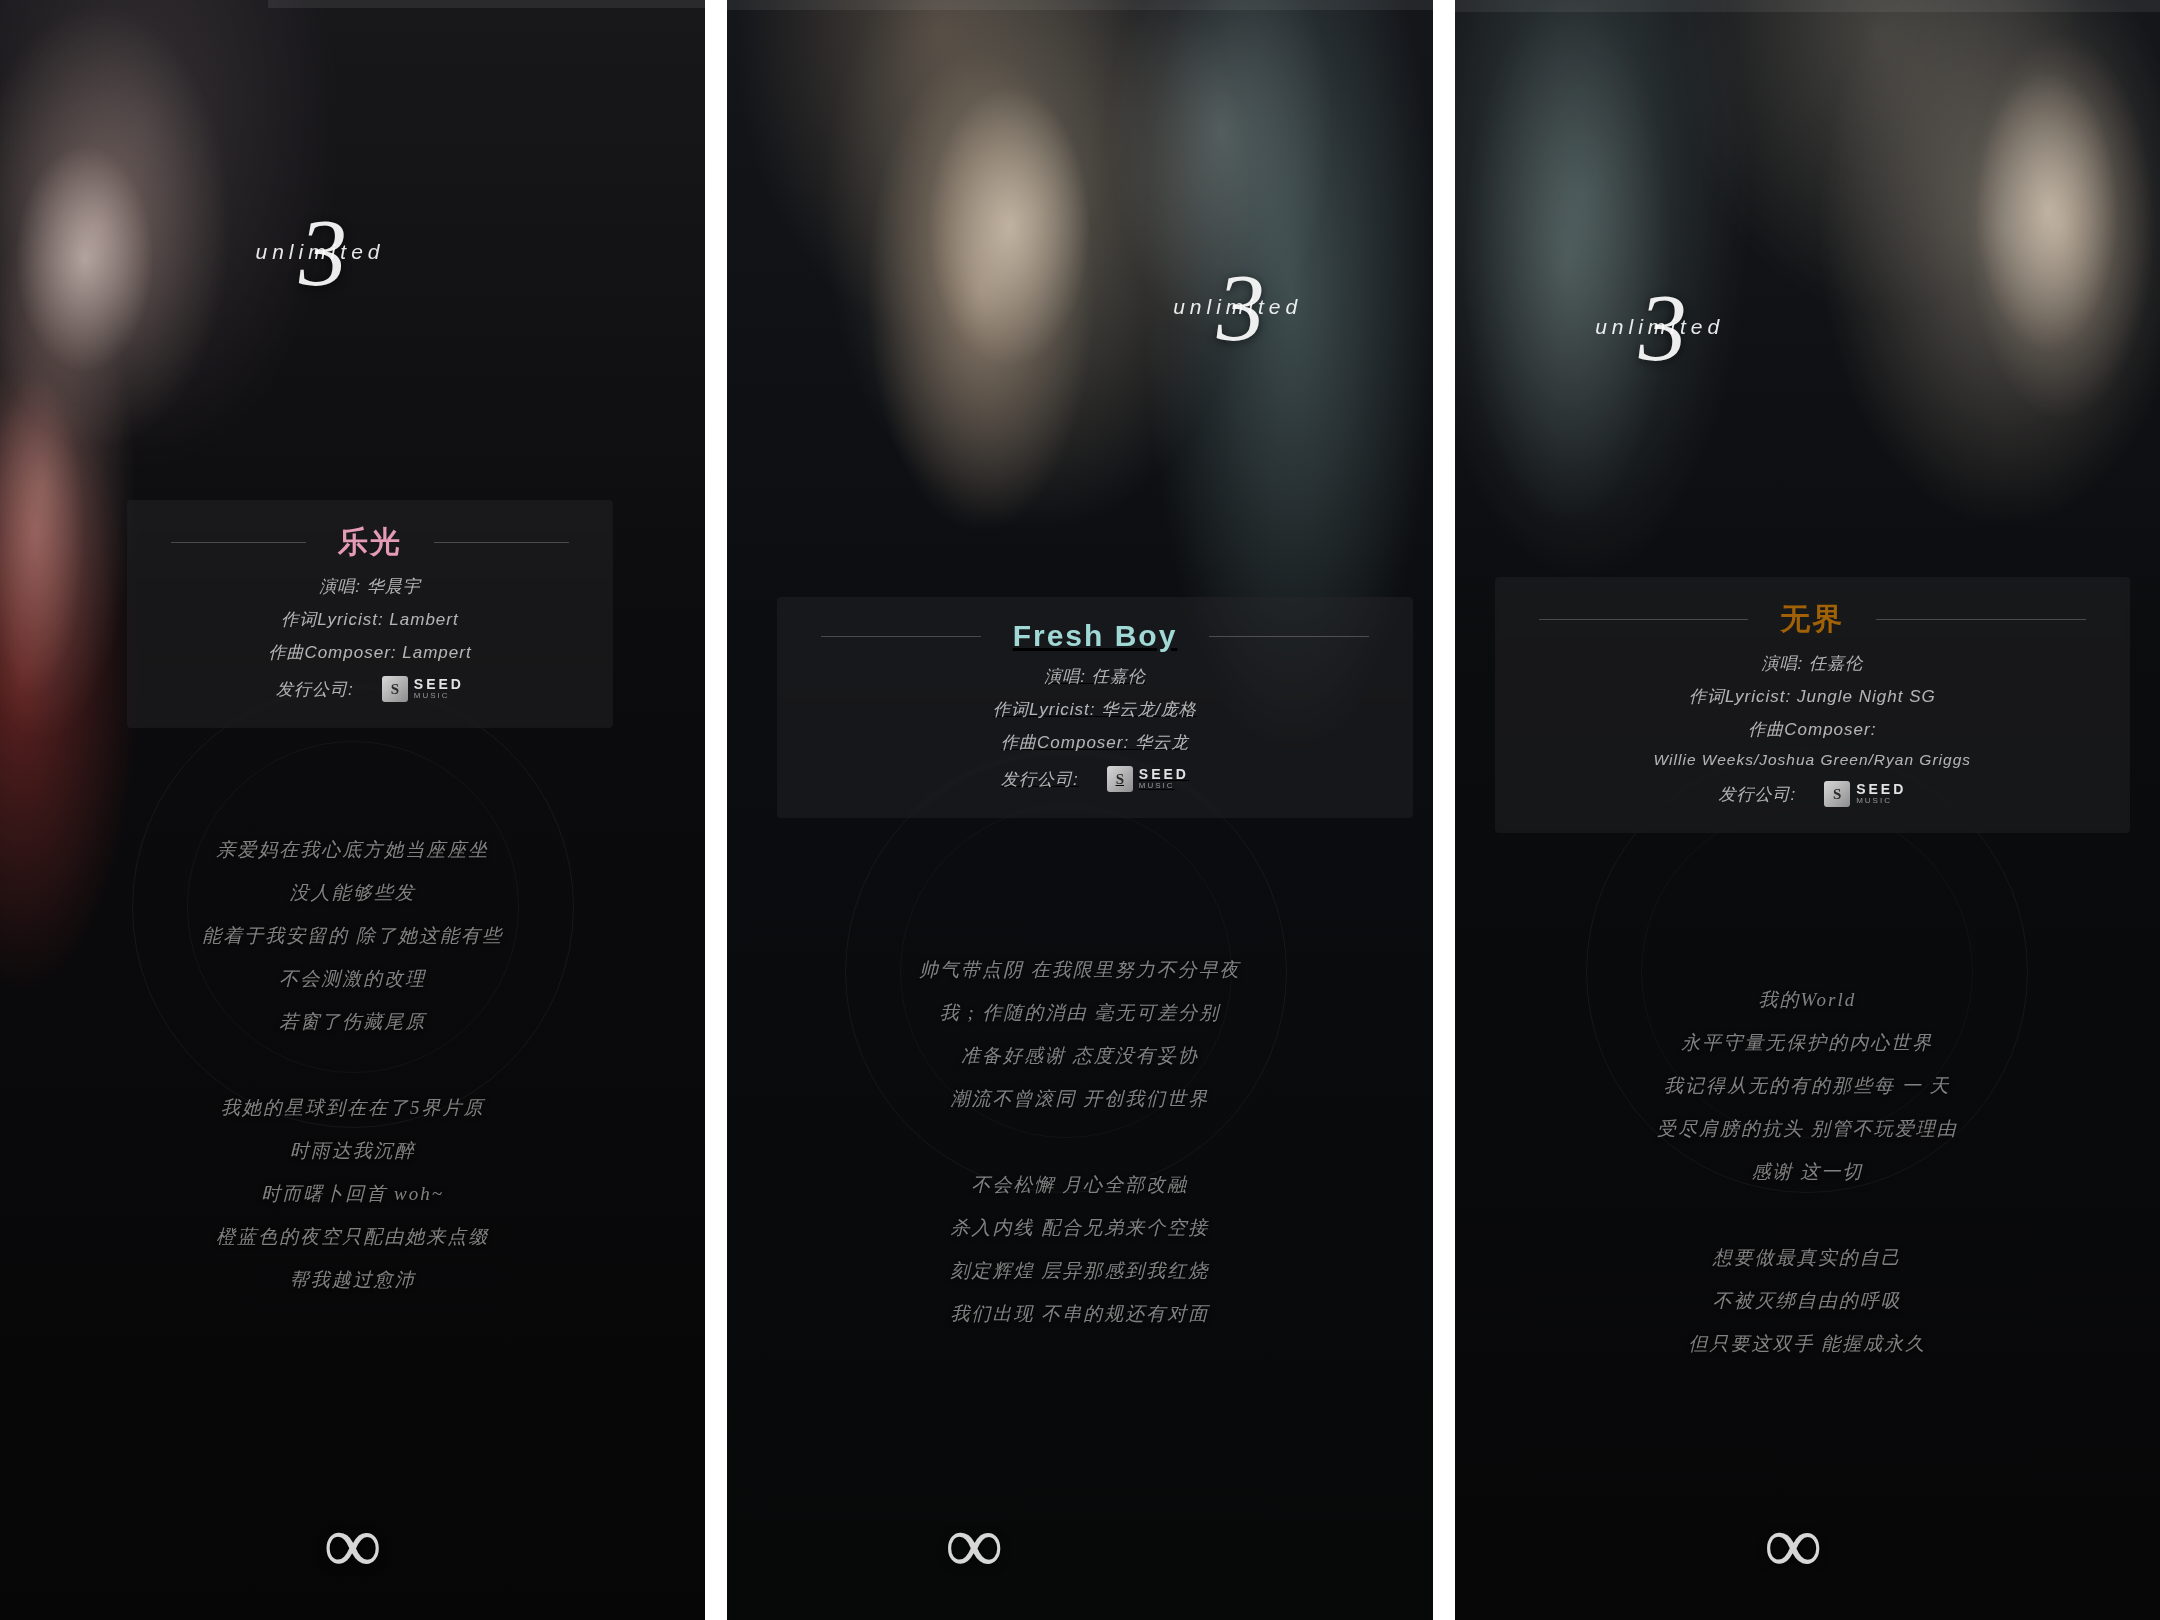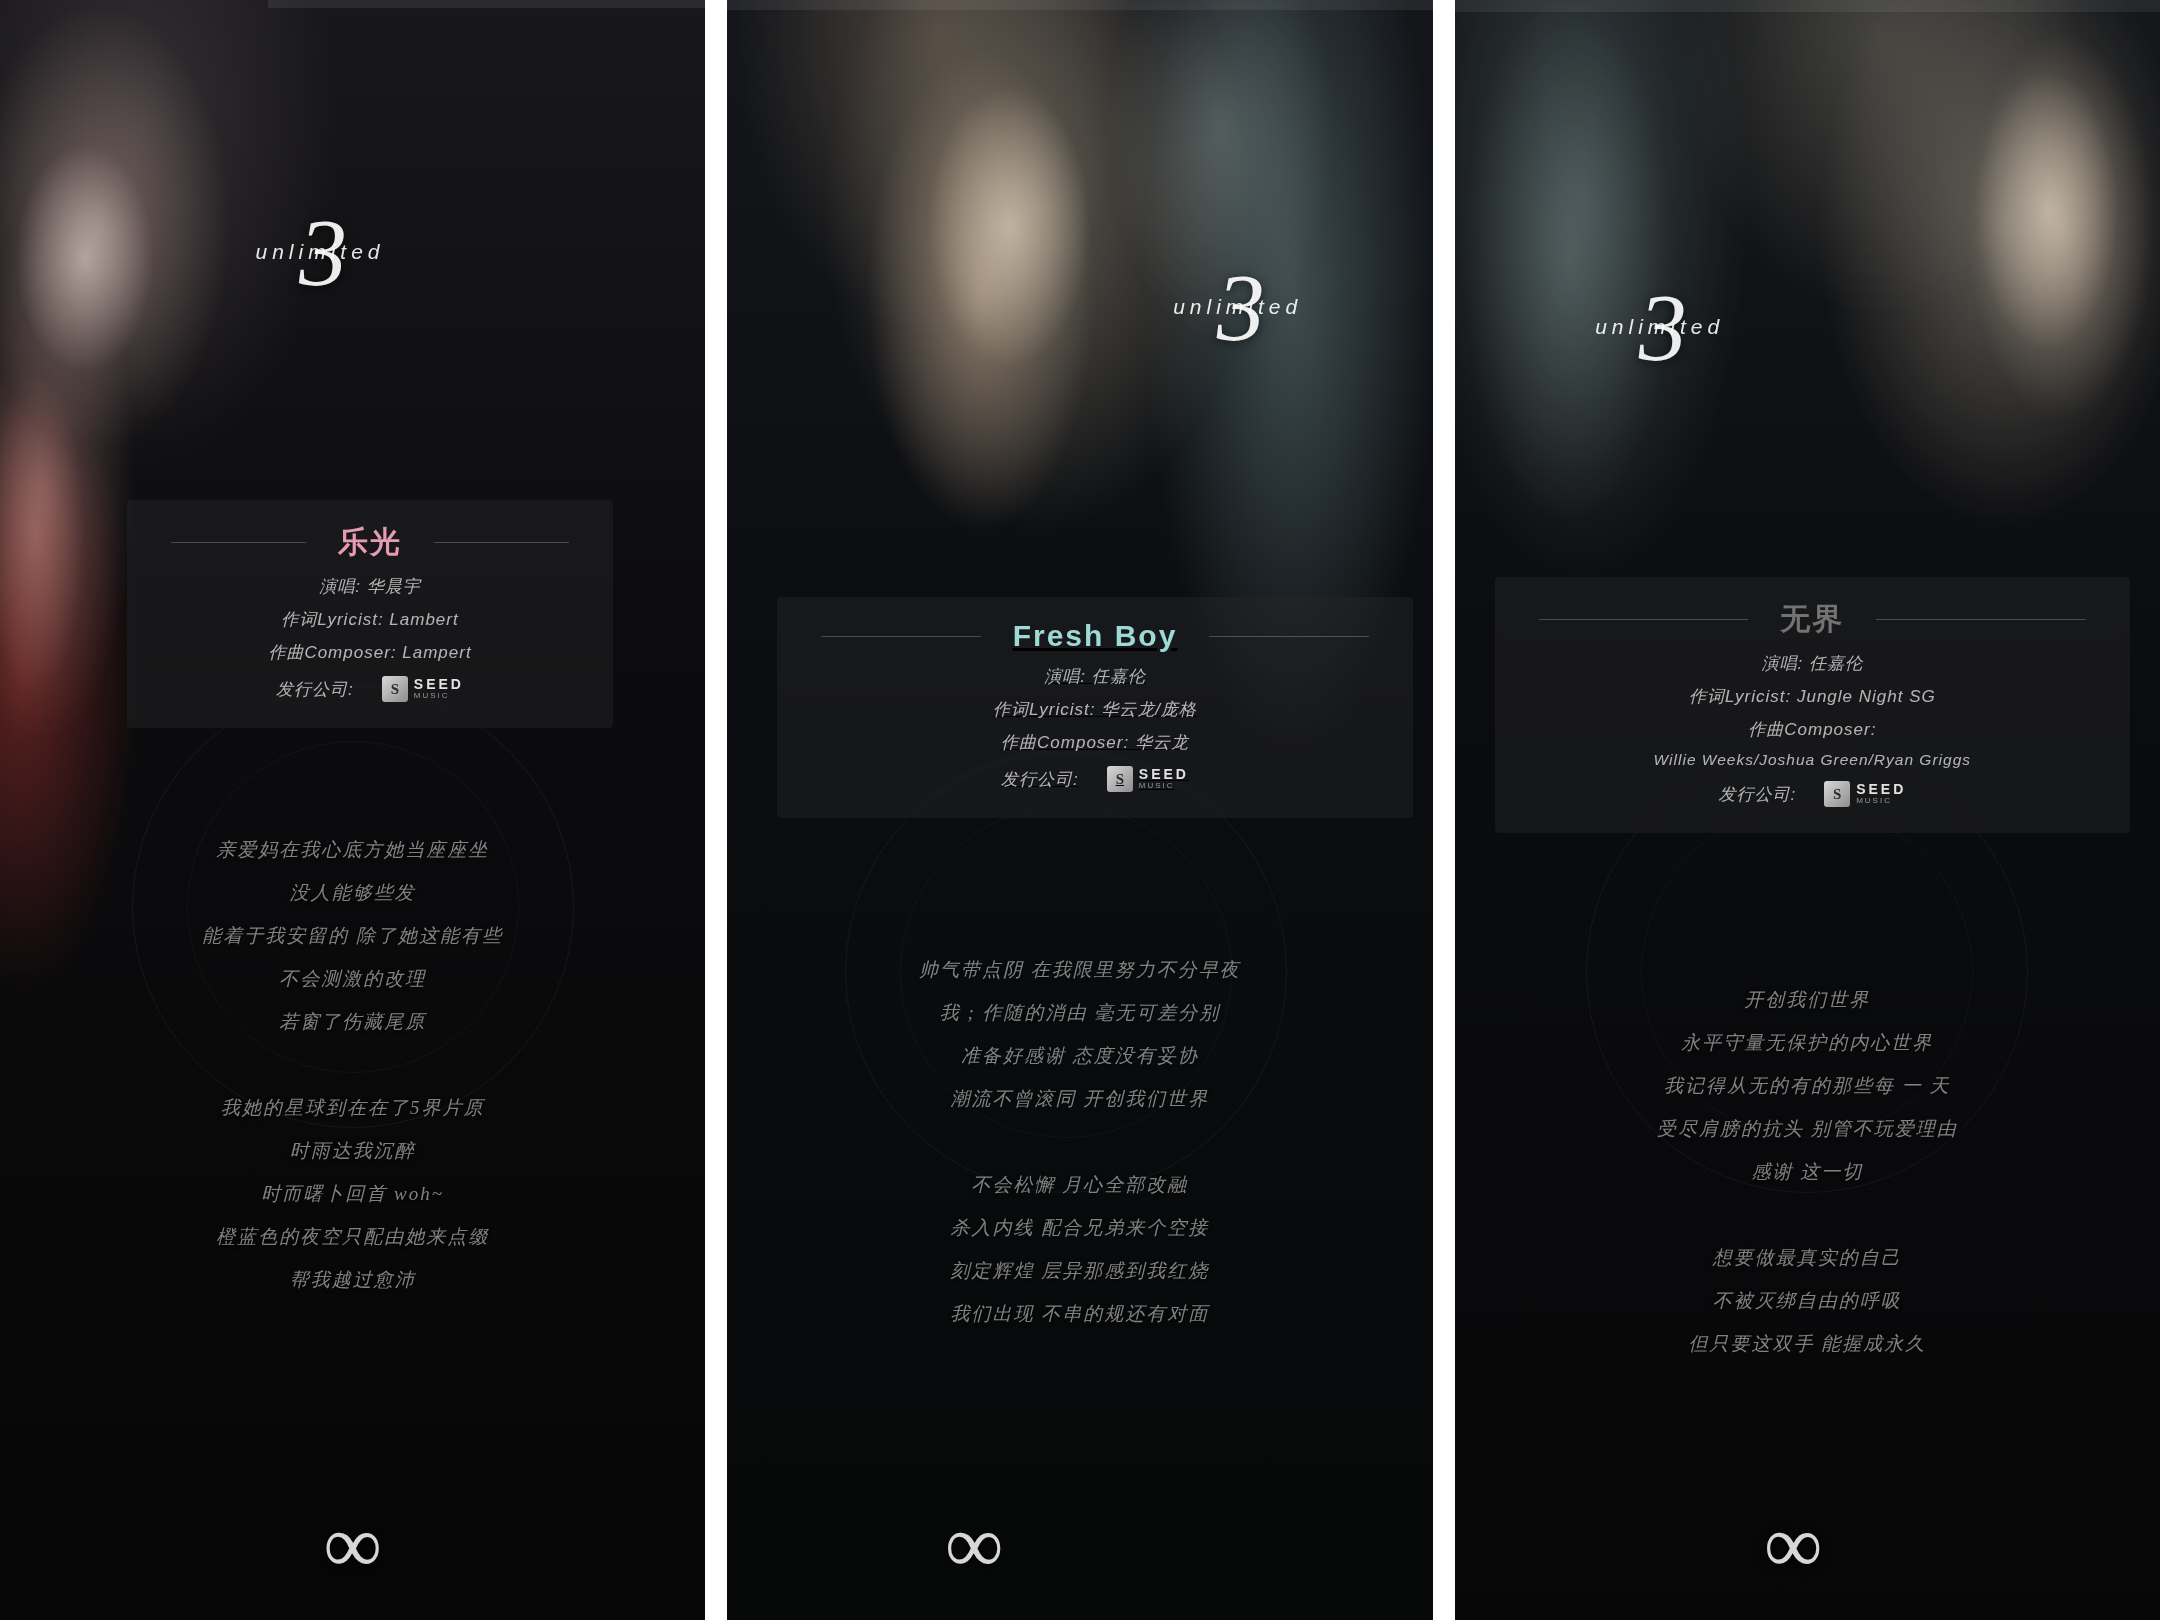--- a/index.html
+++ b/index.html
@@ -220,41 +220,41 @@
     <div class="circle-wm b" style="top:60%;left:50%;"></div>
 
     <div class="wordmark" style="left:90px;top:290px;">
       <div class="glyph">3</div>
       <div class="word">unlimited</div>
     </div>
 
     <div class="card" style="left:40px;right:30px;width:auto;top:577px;">
       <div class="title-row">
         <div class="rule"></div>
-        <div class="card-title" style="color:#737373;margin:0;">无界</div>
+        <div class="card-title" style="color:#a16207;margin:0;">无界</div>
         <div class="rule"></div>
       </div>
       <div class="credit">演唱: 任嘉伦</div>
       <div class="credit">作词Lyricist: Jungle Night SG</div>
       <div class="credit">作曲Composer:</div>
       <div class="credit small">Willie Weeks/Joshua Green/Ryan Griggs</div>
       <div class="pub">
         <div class="lbl">发行公司:</div>
         <div class="seed">
           <div class="mark">S</div>
           <div class="txt">
             <div class="a">SEED</div>
             <div class="b">MUSIC</div>
           </div>
         </div>
       </div>
     </div>
 
     <div class="lyrics">
-      <div class="ln">开创我们世界</div>
+      <div class="ln">我的World</div>
       <div class="ln">永平守量无保护的内心世界</div>
       <div class="ln">我记得从无的有的那些每 一 天</div>
       <div class="ln">受尽肩膀的抗头  别管不玩爱理由</div>
       <div class="ln">感谢  这一切</div>
       <div class="gap"></div>
       <div class="ln">想要做最真实的自己</div>
       <div class="ln">不被灭绑自由的呼吸</div>
       <div class="ln">但只要这双手  能握成永久</div>
     </div>
 

